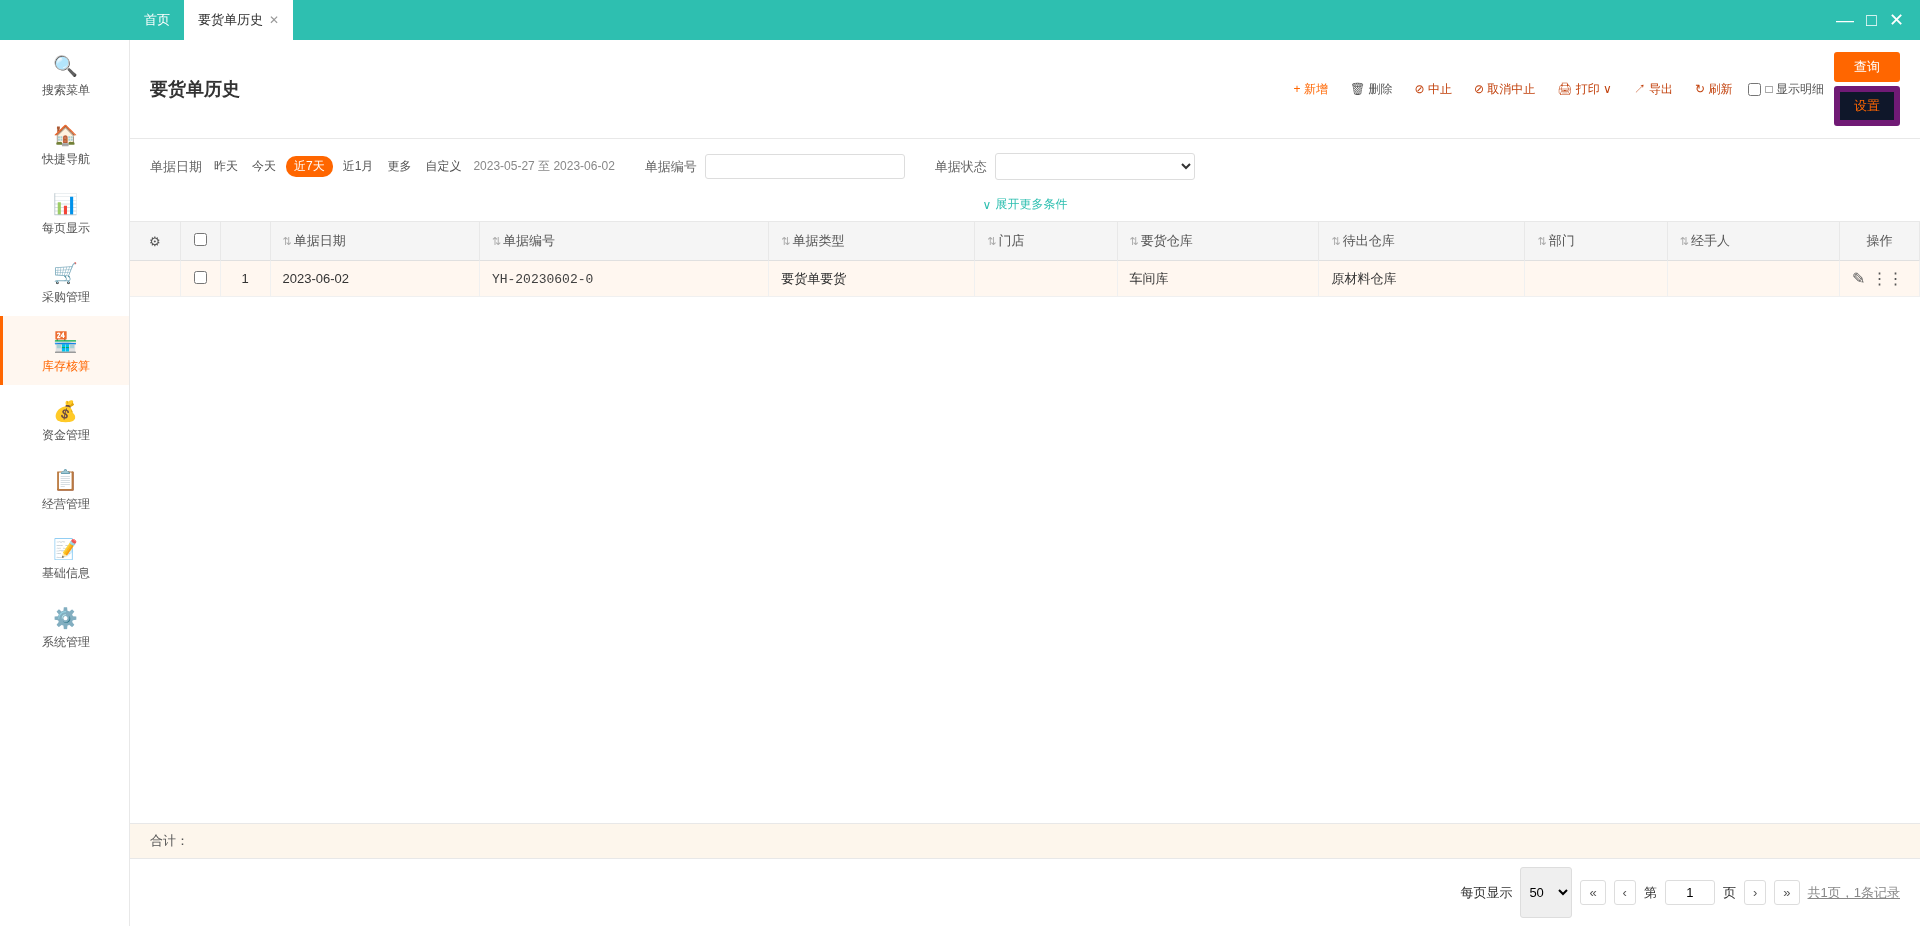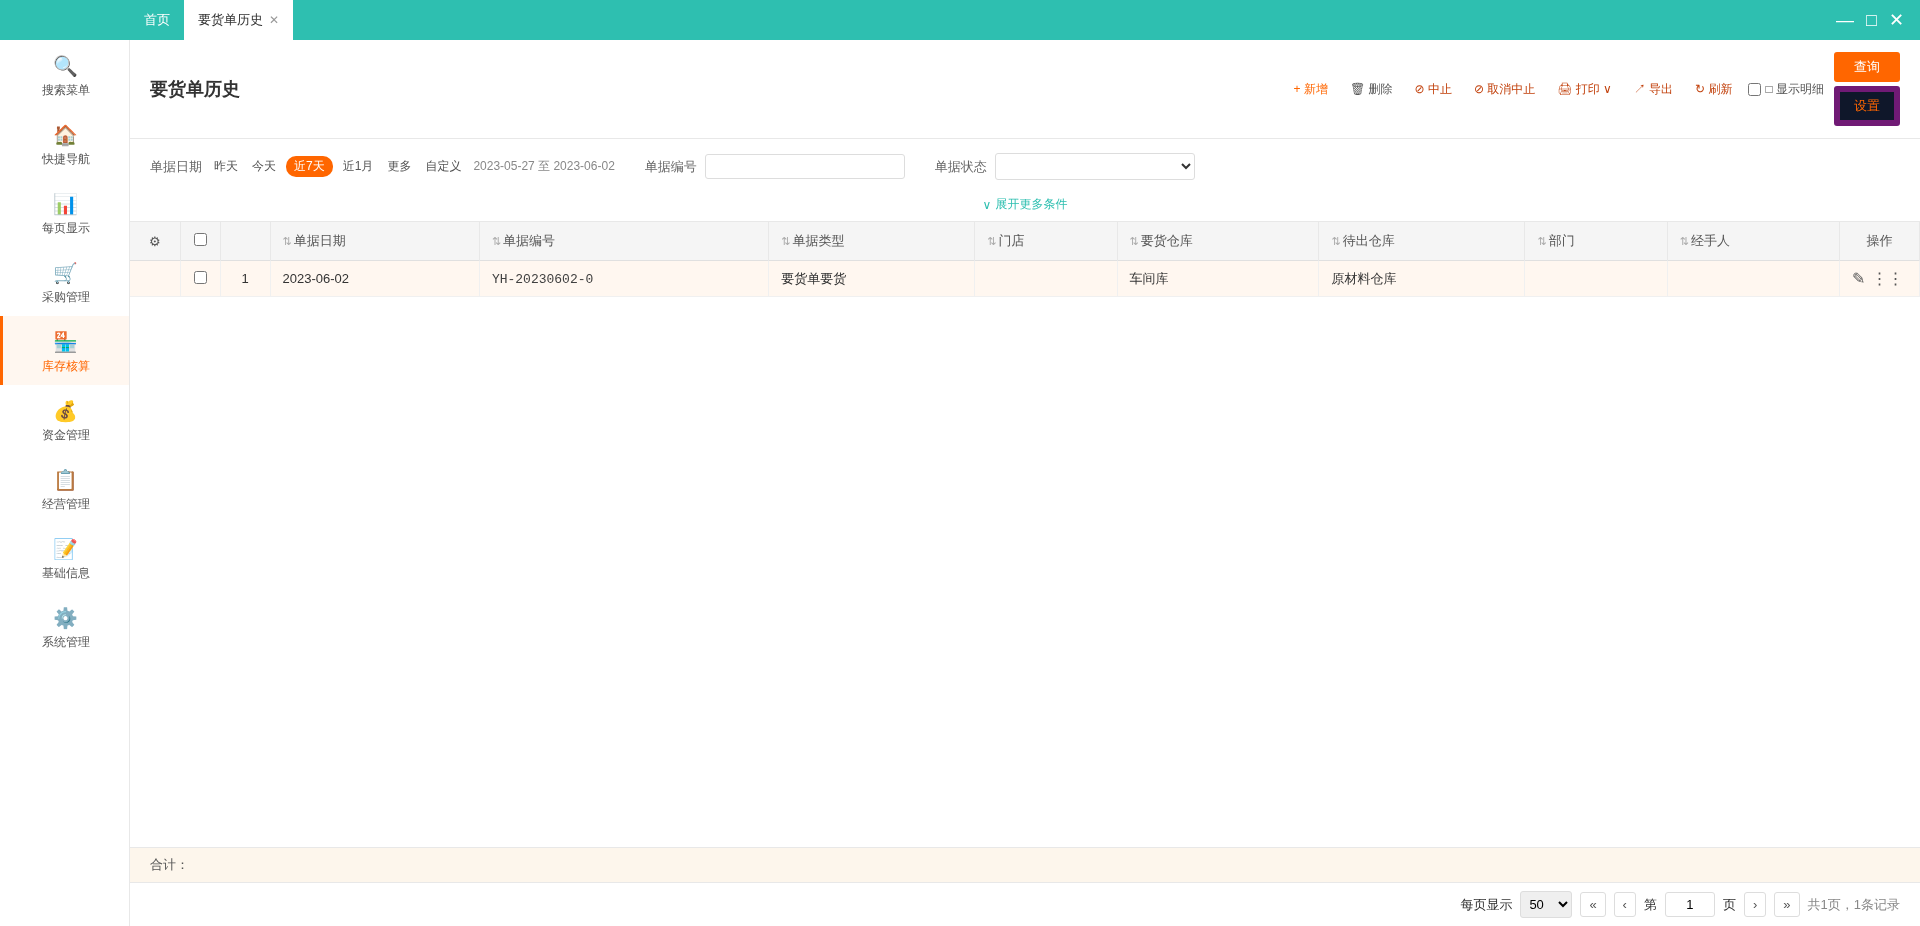--- a/index.html
+++ b/index.html
@@ -330,25 +330,25 @@
       border-radius: 3px;
       padding: 4px 6px;
       width: 50px;
       text-align: center;
       font-size: 13px;
       outline: none;
     }
     .page-size-select {
       border: 1px solid #ddd;
       border-radius: 3px;
-      padding: 4px 4px;
+      padding: 16px 4px;
       font-size: 13px;
       outline: none;
     }
-    .page-info { color: #888; }
+    .page-info { color: #888; text-decoration: underline; }
   </style>
 </head>
 <body>
 
 <div class="top-bar">
   <div class="top-bar-tab home">
     <span>首页</span>
   </div>
   <div class="top-bar-tab active">
     <span>要货单历史</span>

